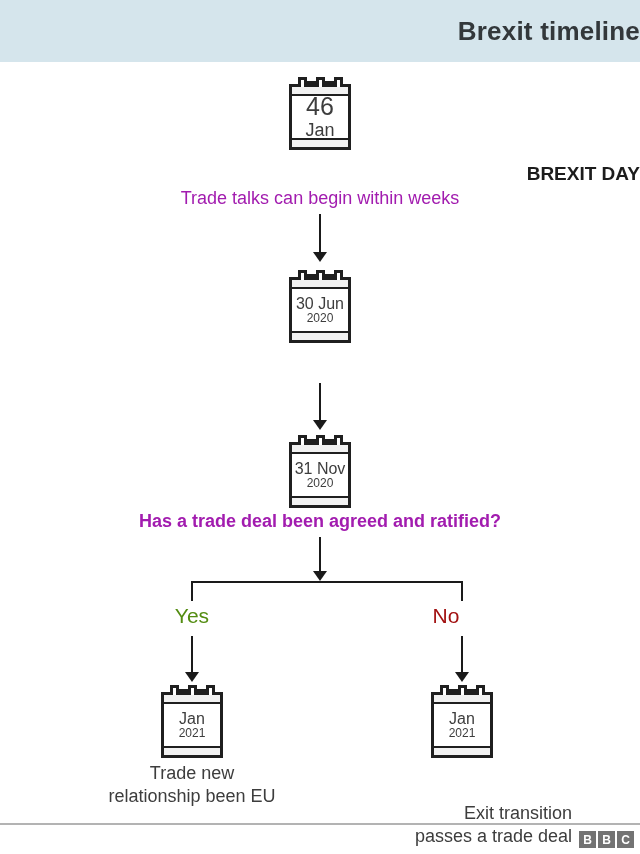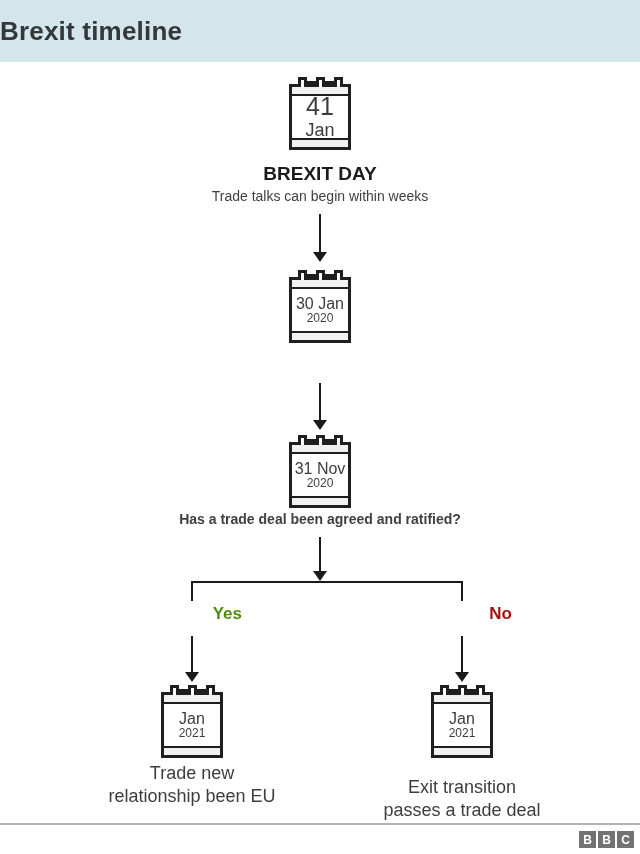--- a/index.html
+++ b/index.html
@@ -10,21 +10,21 @@
   .page {
     position:relative;
     width:640px; height:854px;
     background:#ffffff;
     overflow:hidden;
   }
   
   .header {
     position:absolute; left:0; top:0; width:640px; height:62px;
     background:#d5e5ec;
-    display:flex; align-items:center; justify-content:flex-start;
+    display:flex; align-items:center; justify-content:flex-end;
   }
   .header-title {
     font-size:26px; font-weight:bold; color:#33383b; letter-spacing:0.2px;
   }
   
   .cal {
     position:absolute; width:62px; height:66px;
     background:#ffffff;
     border:3px solid #1f1f1f;
     box-sizing:border-box;
@@ -63,26 +63,26 @@
   .arrow .head {
     width:0; height:0;
     border-left:7px solid transparent; border-right:7px solid transparent;
     border-top:10px solid #1a1a1a;
   }
   
   .hline, .vstub { position:absolute; background:#1a1a1a; }
   
   .txt {
     position:absolute; left:0; width:640px; text-align:center;
-    color:#404040; font-size:14px;
-  }
-  .txt.bold { font-weight:bold; color:#1c1c1c; font-size:19px; }
+    color:#a21caf; font-size:18px;
+  }
+  .txt.bold { font-weight:bold; color:#1c1c1c; font-size:19px;text-align:right; }
   .branch-label {
-    position:absolute; width:100px; text-align:right;
-    font-size:17px; font-weight:bold;
+    position:absolute; width:100px; text-align:center;
+    font-size:21px; font-weight:normal;
   }
   .branch-label.yes { color:#538c11; }
   .branch-label.no  { color:#a21111; }
   .outcome {
     position:absolute; width:220px; text-align:center;
     color:#3d3d3d; font-size:18px; line-height:23px;
   }
   
   .divider { position:absolute; left:0; top:823px; width:640px; height:2px; background:#b3b3b3; }
   .bbc-logo { position:absolute; right:6px; top:831px; display:flex; gap:2px; }
@@ -101,42 +101,42 @@
     <div class="header-title">Brexit timeline</div>
   </div>
 
   <div class="cal first" style="left:289px; top:84px;">
     <div class="ringbar"></div>
     <span class="ring r1"></span>
     <span class="ring r2"></span>
     <span class="ring r3"></span>
     <div class="band-top"></div>
     <div class="mid">
-      <div class="l1">41</div>
+      <div class="l1">46</div>
       <div class="l2">Jan</div>
     </div>
     <div class="band-bottom"></div>
   </div>
 
   <div class="txt bold" style="top:163px;">BREXIT DAY</div>
   <div class="txt" style="top:188px;">Trade talks can begin within weeks</div>
 
   <div class="arrow" style="left:313px; top:214px;">
     <div class="shaft" style="height:38px;"></div>
       <div class="head"></div>
   </div>
 
   <div class="cal" style="left:289px; top:277px;">
     <div class="ringbar"></div>
     <span class="ring r1"></span>
     <span class="ring r2"></span>
     <span class="ring r3"></span>
     <div class="band-top"></div>
     <div class="mid">
-      <div class="l1">30 Jan</div>
+      <div class="l1">30 Jun</div>
       <div class="l2">2020</div>
     </div>
     <div class="band-bottom"></div>
   </div>
 
 
   <div class="arrow" style="left:313px; top:383px;">
     <div class="shaft" style="height:37px;"></div>
       <div class="head"></div>
   </div>
@@ -159,21 +159,21 @@
   <div class="arrow" style="left:313px; top:537px;">
     <div class="shaft" style="height:34px;"></div>
       <div class="head"></div>
   </div>
 
   <div class="hline" style="left:191px; top:581px; width:272px; height:2px;"></div>
   <div class="vstub" style="left:191px; top:581px; width:2px; height:20px;"></div>
   <div class="vstub" style="left:461px; top:581px; width:2px; height:20px;"></div>
 
   <div class="branch-label yes" style="left:142px; top:604px;">Yes</div>
-  <div class="branch-label no" style="left:412px; top:604px;">No</div>
+  <div class="branch-label no" style="left:396px; top:604px;">No</div>
 
   <div class="arrow" style="left:185px; top:636px;">
     <div class="shaft" style="height:36px;"></div>
       <div class="head"></div>
   </div>
   <div class="arrow" style="left:455px; top:636px;">
     <div class="shaft" style="height:36px;"></div>
       <div class="head"></div>
   </div>
 
@@ -200,21 +200,21 @@
       <div class="l1">Jan</div>
       <div class="l2">2021</div>
     </div>
     <div class="band-bottom"></div>
   </div>
 
   <div class="outcome" style="left:82px; top:762px;">
     <div>Trade new</div>
     <div>relationship been EU</div>
   </div>
-  <div class="outcome" style="left:352px; top:776px;">
+  <div class="outcome" style="left:352px; top:802px;text-align:right;">
     <div>Exit transition</div>
     <div>passes a trade deal</div>
   </div>
 
   <div class="divider"></div>
   <div class="bbc-logo">
     <div class="bbc-block">B</div>
     <div class="bbc-block">B</div>
     <div class="bbc-block">C</div>
   </div>

